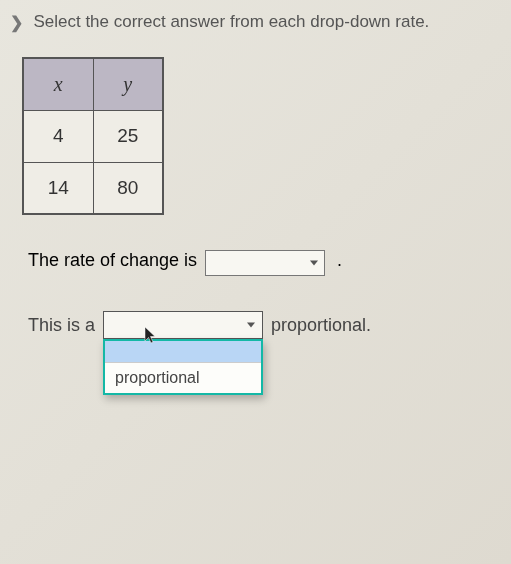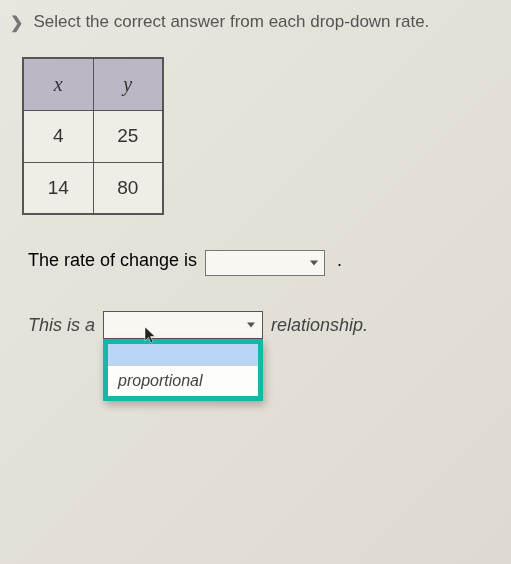--- a/index.html
+++ b/index.html
@@ -61,21 +61,20 @@
       gap: 8px;
     }
     .sentence2 {
       font-size: 18px;
       color: #444;
       margin-left: 28px;
       margin-top: 35px;
       display: flex;
       align-items: flex-start;
       gap: 8px;
-      font-style: italic;
     }
     .dropdown-closed {
       display: inline-block;
       border: 1px solid #777;
       background: #f8f7f2;
       width: 120px;
       height: 26px;
       position: relative;
       vertical-align: middle;
     }
@@ -115,21 +114,21 @@
       left: 40px;
       top: 14px;
       pointer-events: none;
       z-index: 10;
     }
     .dropdown-list {
       position: absolute;
       top: 28px;
       left: 0;
       width: 160px;
-      border: 5px solid #14b8a6;
+      border: 2px solid #14b8a6;
       background: #fdfdfa;
       box-shadow: 2px 4px 8px rgba(0,0,0,0.25);
     }
     .dropdown-list .opt-sel {
       height: 22px;
       background: #b9d6f5;
       border-bottom: 1px solid #ccc;
     }
     .dropdown-list .opt {
       padding: 6px 10px;
@@ -178,14 +177,14 @@
     <div class="dropdown-open-field">
       <svg class="cursor" width="16" height="20" viewBox="0 0 16 20">
         <path d="M1 1 L1 15 L4.5 11.5 L7 17 L9 16 L6.5 10.5 L11 10.5 Z" fill="#222" stroke="#fff" stroke-width="0.5"></path>
       </svg>
     </div>
     <div class="dropdown-list">
       <div class="opt-sel"></div>
       <div class="opt">proportional</div>
     </div>
   </span>
-  <span class="after-text">relationship.</span>
+  <span class="after-text">proportional.</span>
 </div>
 
 </body></html>

